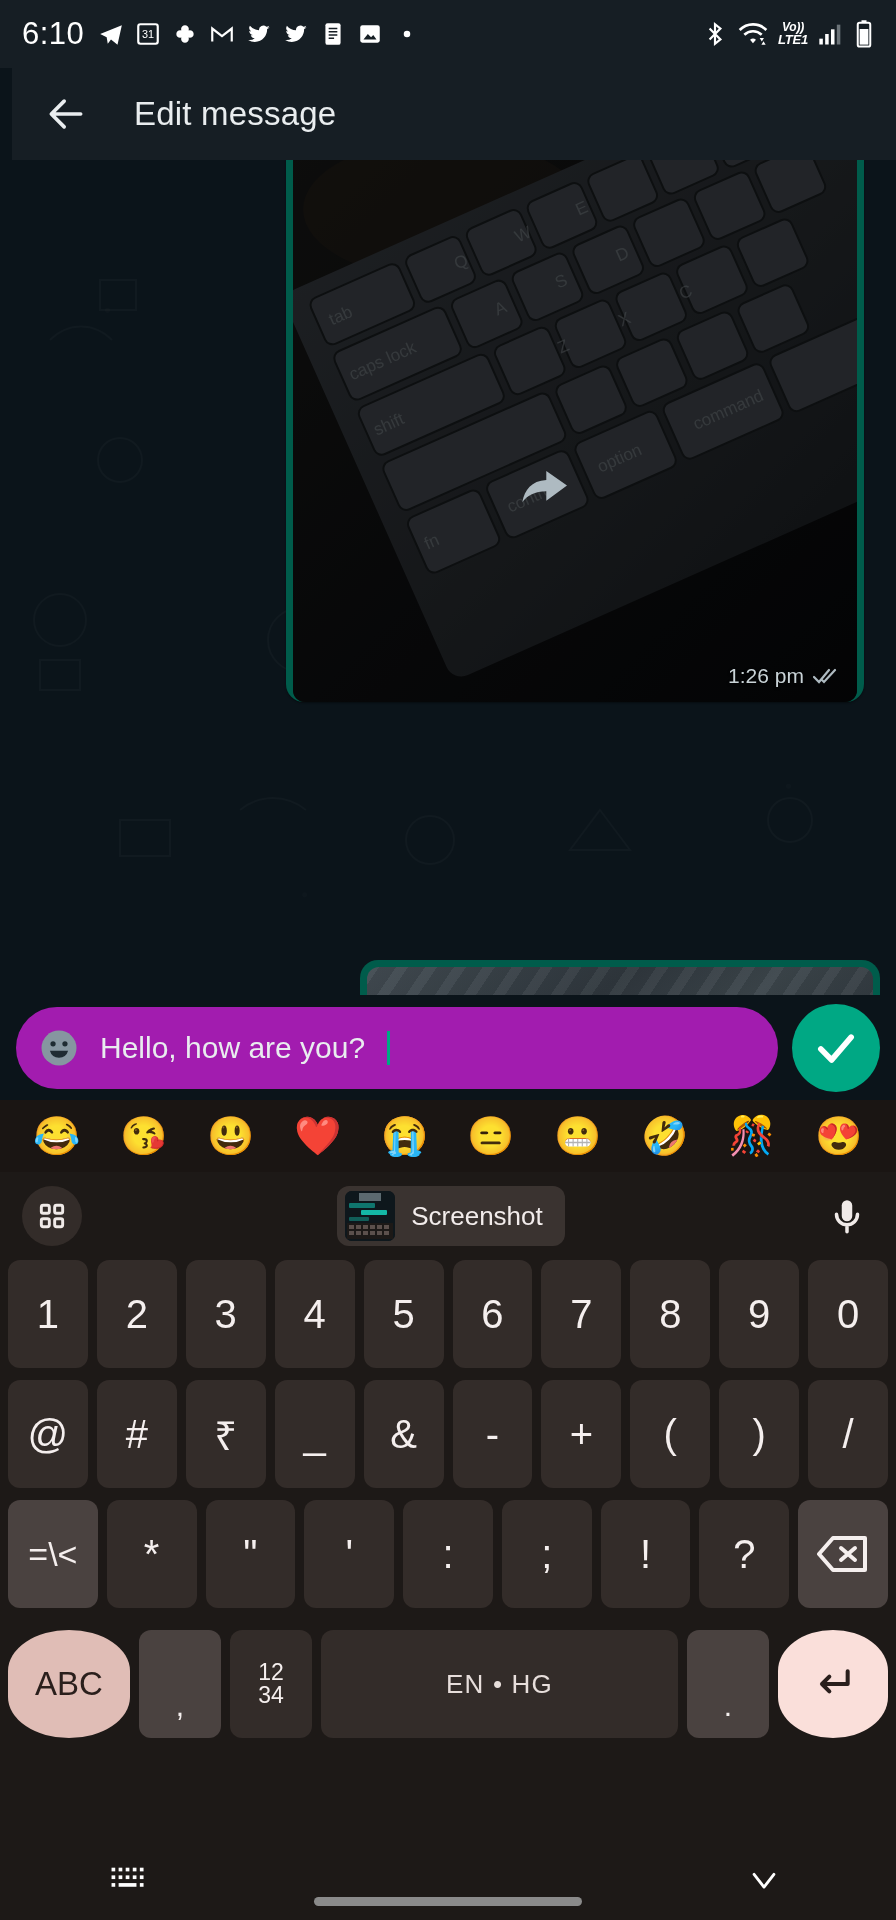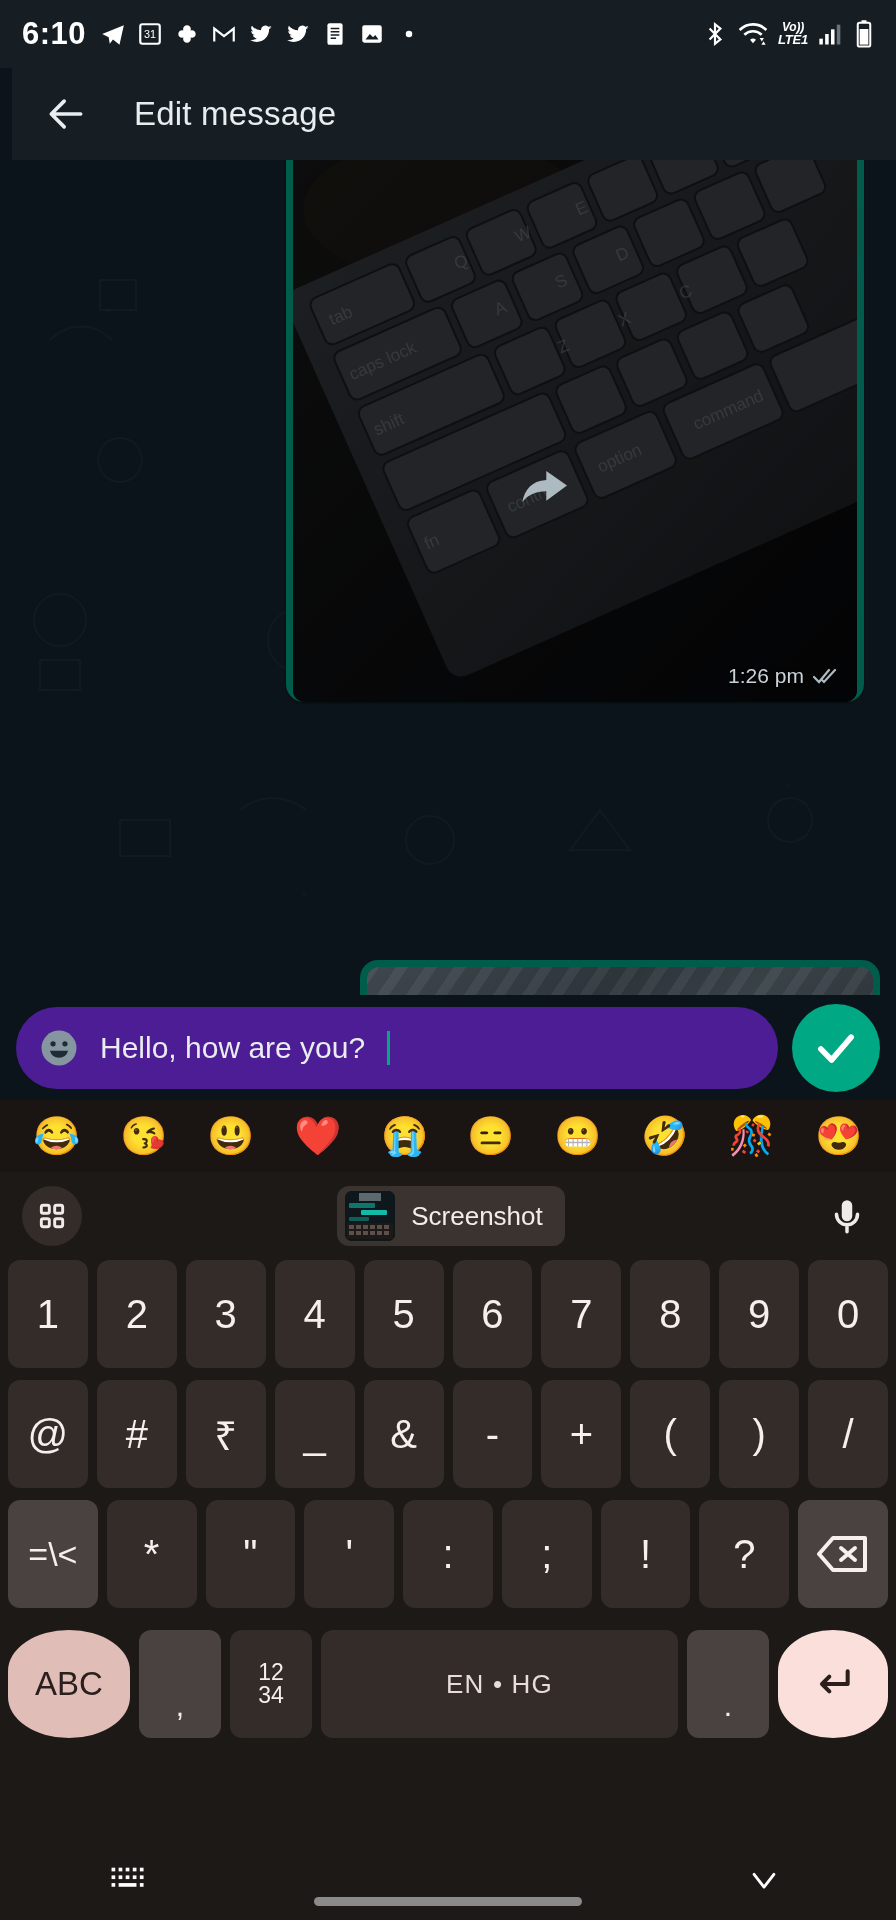--- a/index.html
+++ b/index.html
@@ -10,21 +10,21 @@
     overflow:hidden;
   }
   #screen { position:relative; width:896px; height:1920px; background:#0b141a; }
 
   
   .statusbar {
     position:absolute; top:0; left:0; width:896px; height:68px;
     background:#161e24; display:flex; align-items:center;
     padding:0 22px; color:#ffffff;
   }
-  .sb-clock { font-size:31px; letter-spacing:.5px; font-weight:700; }
+  .sb-clock { font-size:31px; letter-spacing:.5px; font-weight:400; }
   .sb-left-icons { display:flex; align-items:center; gap:11px; margin-left:14px; }
   .sb-ico { width:26px; height:26px; display:block; }
   .sb-spacer { flex:1; }
   .sb-right { display:flex; align-items:center; gap:9px; }
   .volte { display:flex; flex-direction:column; align-items:center; line-height:.95;
            font-size:12px; font-weight:700; letter-spacing:-.2px;font-style:italic; }
   .volte .top { font-size:12px; }
   .volte .bot { font-size:13px; }
 
   
@@ -88,21 +88,21 @@
     content:""; position:absolute; inset:0;
     background:repeating-linear-gradient(124deg, rgba(255,255,255,.045) 0 10px, rgba(0,0,0,.05) 10px 24px);
   }
 
   
   .inputbar {
     position:absolute; top:995px; left:0; width:896px; height:105px;
     display:flex; align-items:center; padding:0 16px; gap:14px; background:#0b141a;
   }
   .input-pill {
-    flex:1; height:82px; background:#4c1d95; border-radius:44px;
+    flex:1; height:82px; background:#a21caf; border-radius:44px;
     display:flex; align-items:center; padding:0 22px; gap:20px;
   }
   .emoji-btn { width:42px; height:42px; flex:0 0 42px; }
   .input-text { color:#e9edef; font-size:30px; white-space:nowrap; }
   .caret { display:inline-block; width:3px; height:34px; background:#00a884;
            vertical-align:-6px; margin-left:2px; }
   .send-btn {
     width:88px; height:88px; border-radius:50%; background:#00a884;
     display:flex; align-items:center; justify-content:center; flex:0 0 88px;
   }

